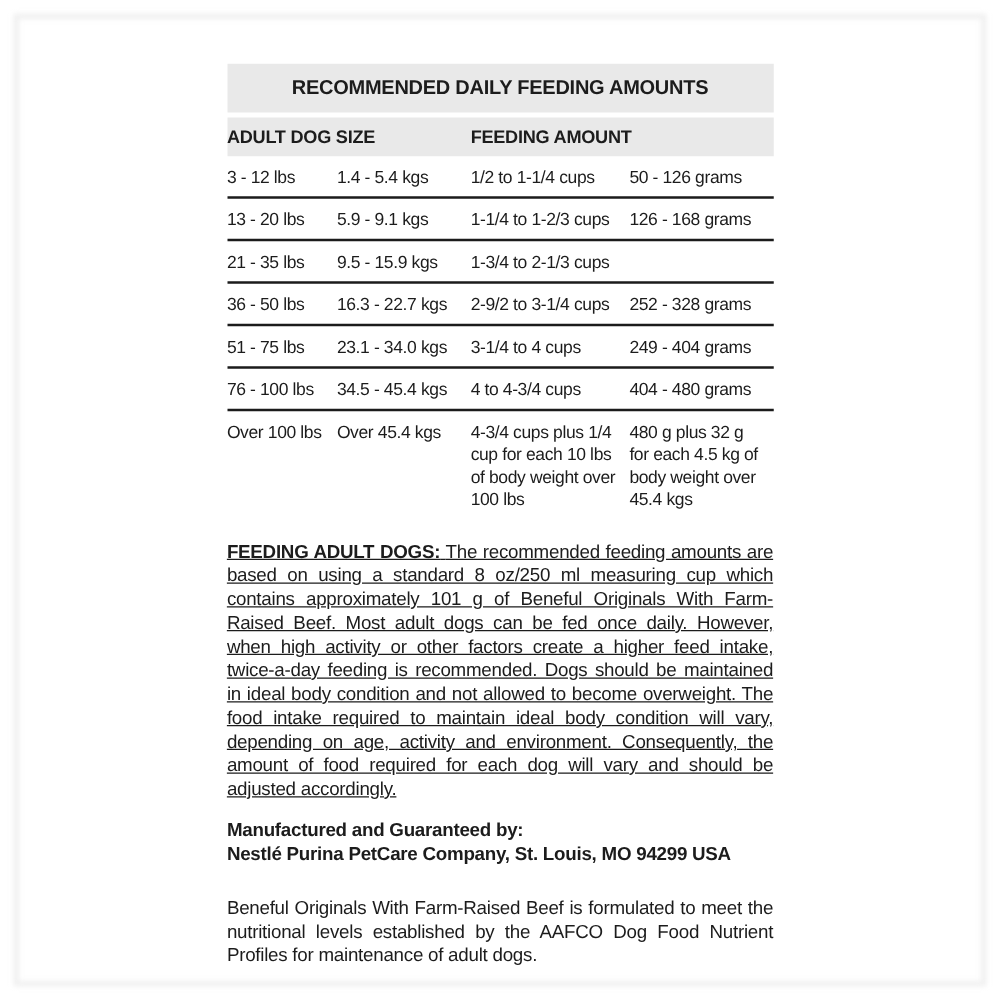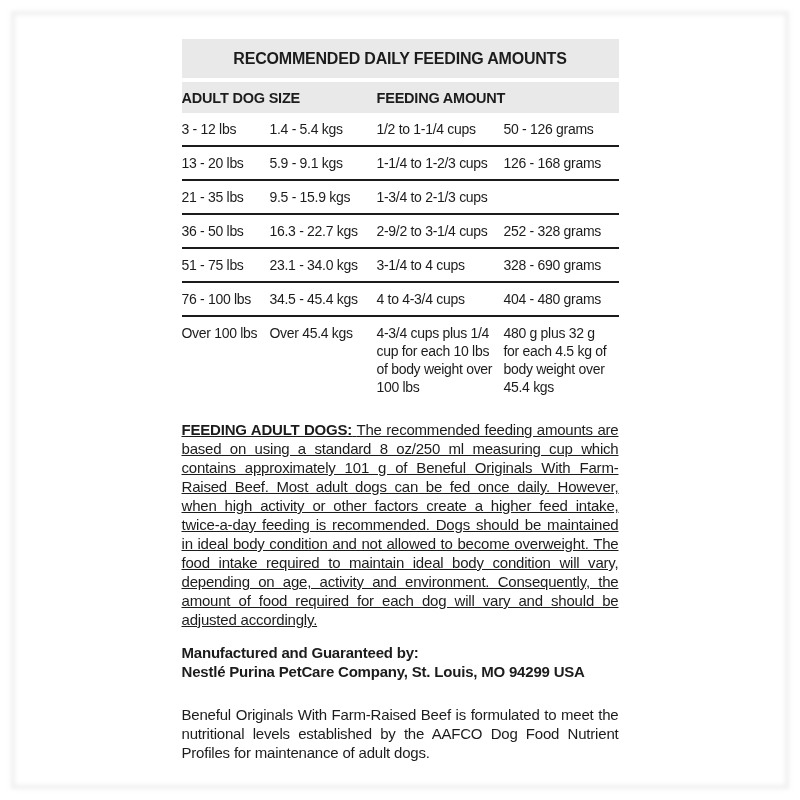--- a/index.html
+++ b/index.html
@@ -8,21 +8,21 @@
     font-family:"Liberation Sans","DejaVu Sans",sans-serif;
     color:#1c1c1c;
     -webkit-font-smoothing:antialiased;
   }
   .frame {
     position:absolute; inset:11px;
     border:4px solid #efefef;
     filter:blur(2px);
     pointer-events:none;
   }
-  .content { width:437px; margin:0 auto; padding-top:39px; position:relative; }
+  .content { width:437px; margin:0 auto; padding-top:51px; position:relative; }
 
   .bar { background:#e9e9e9; }
   .title-bar {
     height:39px; line-height:39px; text-align:center;
     font-weight:bold; font-size:16px; letter-spacing:-0.2px;
     margin-bottom:4px;
   }
   .subhead-bar {
     height:31px; display:grid; grid-template-columns:195px 242px; align-items:center;
     font-weight:bold; font-size:14.5px; letter-spacing:-0.2px;
@@ -86,21 +86,21 @@
   <div class="trow single">
     <span class="cell">36 - 50 lbs</span>
     <span class="cell">16.3 - 22.7 kgs</span>
     <span class="cell">2-9/2 to 3-1/4 cups</span>
     <span class="cell">252 - 328 grams</span>
   </div>
   <div class="trow single">
     <span class="cell">51 - 75 lbs</span>
     <span class="cell">23.1 - 34.0 kgs</span>
     <span class="cell">3-1/4 to 4 cups</span>
-    <span class="cell">328 - 690 grams</span>
+    <span class="cell">249 - 404 grams</span>
   </div>
   <div class="trow single">
     <span class="cell">76 - 100 lbs</span>
     <span class="cell">34.5 - 45.4 kgs</span>
     <span class="cell">4 to 4-3/4 cups</span>
     <span class="cell">404 - 480 grams</span>
   </div>
   <div class="trow last">
     <span class="cell">Over 100 lbs</span>
     <span class="cell">Over 45.4 kgs</span>

